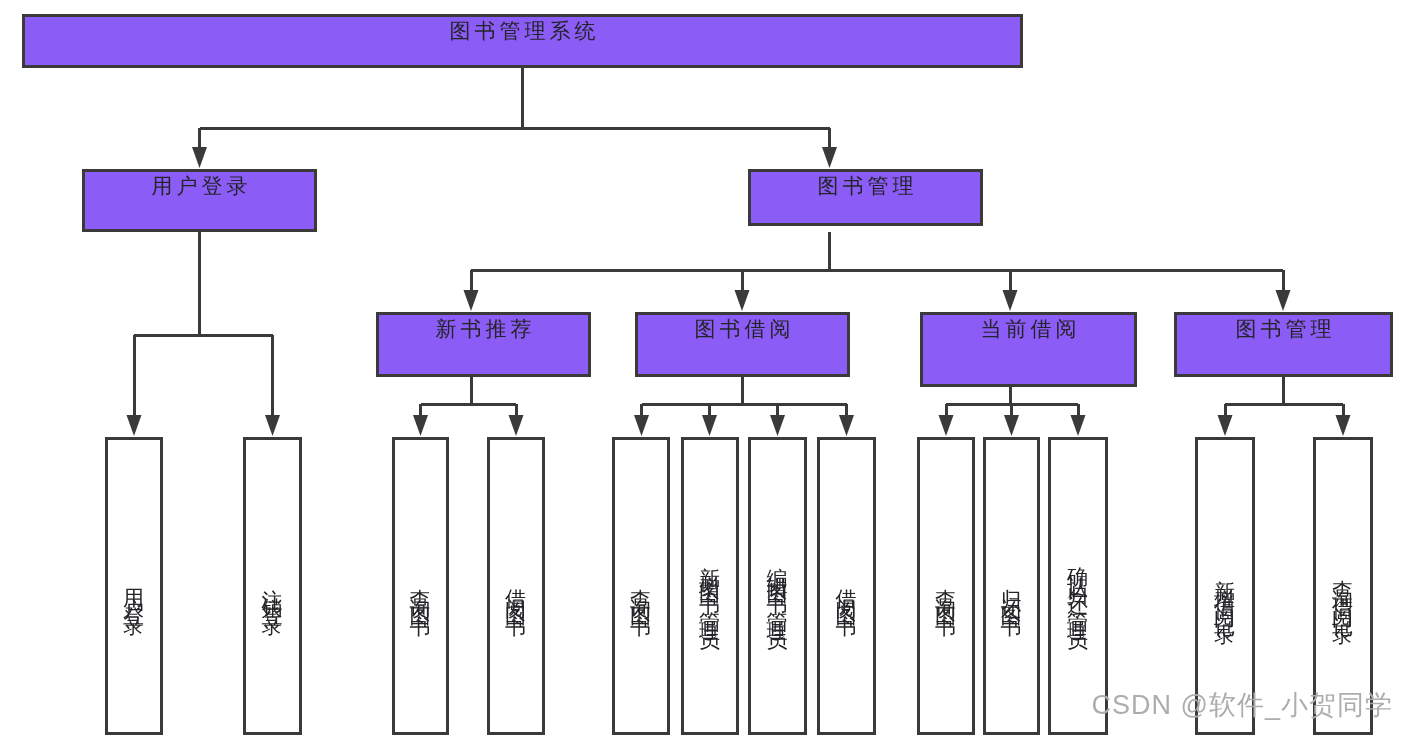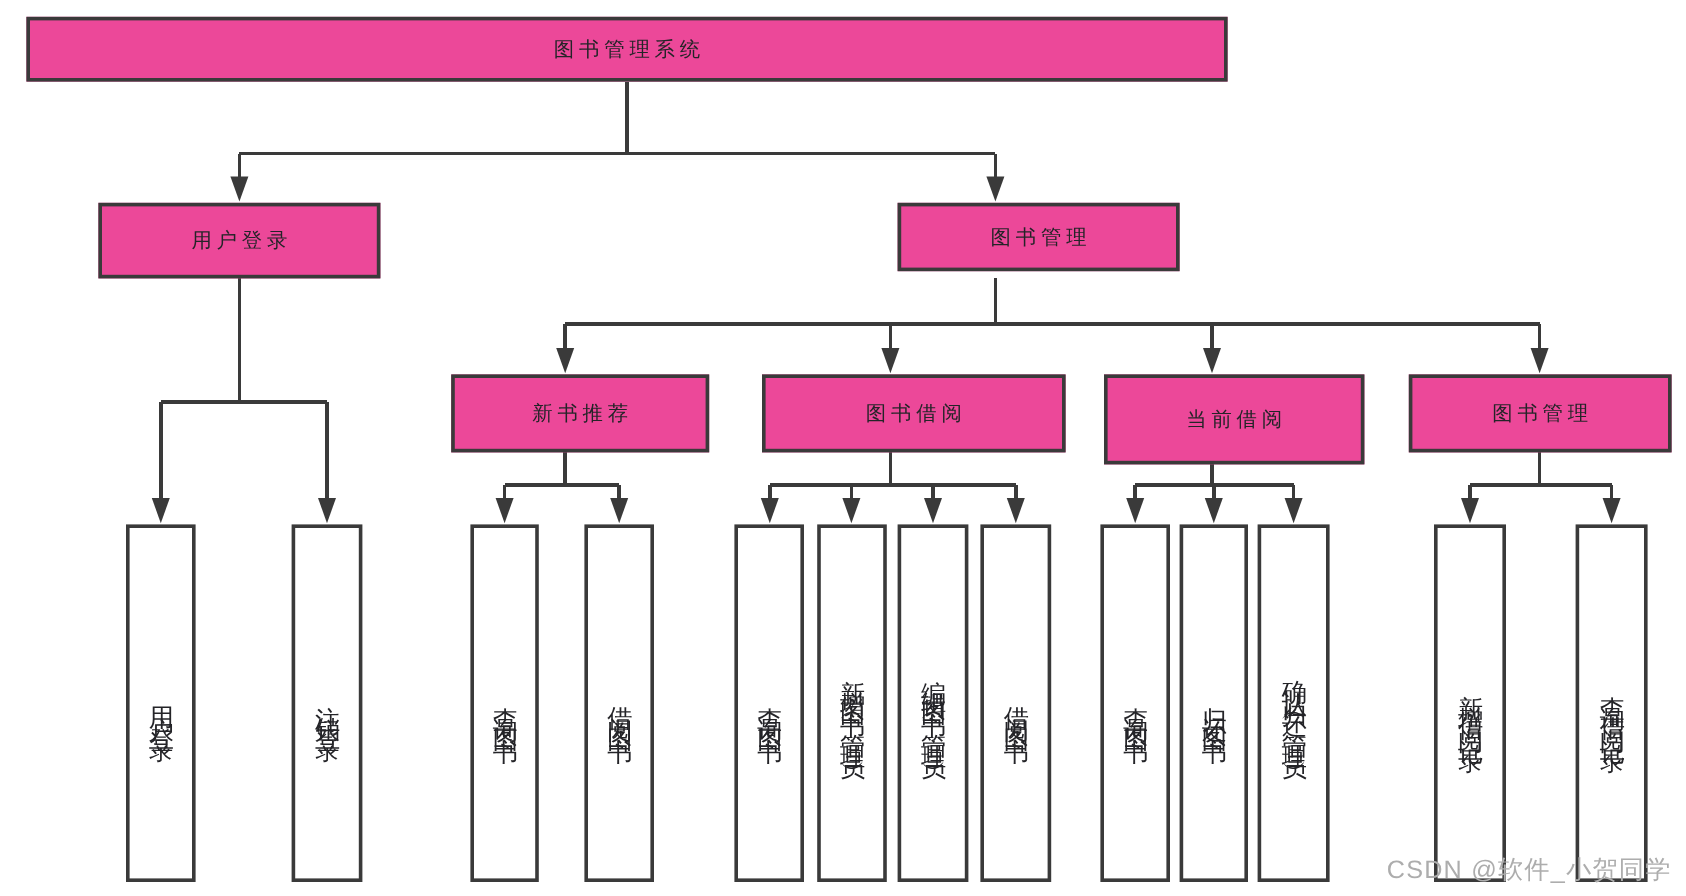--- a/index.html
+++ b/index.html
@@ -14,24 +14,24 @@
     position:relative;
     width:1405px;height:747px;
     background:var(--bg);
     overflow:hidden;
   }
   #connectors{position:absolute;left:0;top:0;width:1405px;height:747px;}
   .box{
     position:absolute;
     box-sizing:border-box;
     border:3px solid var(--line);
-    background:#ec4899;
-    display:flex;align-items:center;justify-content:center;
+    background:#8b5cf6;
+    display:flex;justify-content:center;
     color:var(--text);
-    font-size:17px;
+    font-size:21px;
     letter-spacing:4px;
     white-space:nowrap;
   }
   .box .hlabel{transform:translateX(2px);}
   .leaf{
     position:absolute;
     box-sizing:border-box;
     border:3px solid var(--line);
     background:#fff;
     top:437px;height:298px;
@@ -42,22 +42,22 @@
     writing-mode:vertical-rl;
     text-orientation:mixed;
     font-size:21px;
     letter-spacing:9px;
     line-height:1.1;
     white-space:nowrap;
     transform:translateY(4px);
   }
   .watermark{
     position:absolute;
-    right:12px;bottom:8px;
-    font-size:21px;
+    right:12px;bottom:24px;
+    font-size:27px;
     letter-spacing:1px;
     color:var(--wm);
     z-index:20;
     white-space:nowrap;
   }
 </style>
 </head>
 <body>
 
 <div class="stage">
@@ -124,21 +124,21 @@
   <div class="box" style="left:82px;top:169px;width:235px;height:63px">
     <span class="hlabel">用户登录</span>
   </div>
   <div class="box" style="left:748px;top:169px;width:235px;height:57px">
     <span class="hlabel">图书管理</span>
   </div>
 
   <div class="box" style="left:376px;top:312px;width:215px;height:65px">
     <span class="hlabel">新书推荐</span>
   </div>
-  <div class="box" style="left:635px;top:312px;width:253px;height:65px">
+  <div class="box" style="left:635px;top:312px;width:215px;height:65px">
     <span class="hlabel">图书借阅</span>
   </div>
   <div class="box" style="left:920px;top:312px;width:217px;height:75px">
     <span class="hlabel">当前借阅</span>
   </div>
   <div class="box" style="left:1174px;top:312px;width:219px;height:65px">
     <span class="hlabel">图书管理</span>
   </div>
 
   <div class="leaf" style="left:105px;width:58px">

